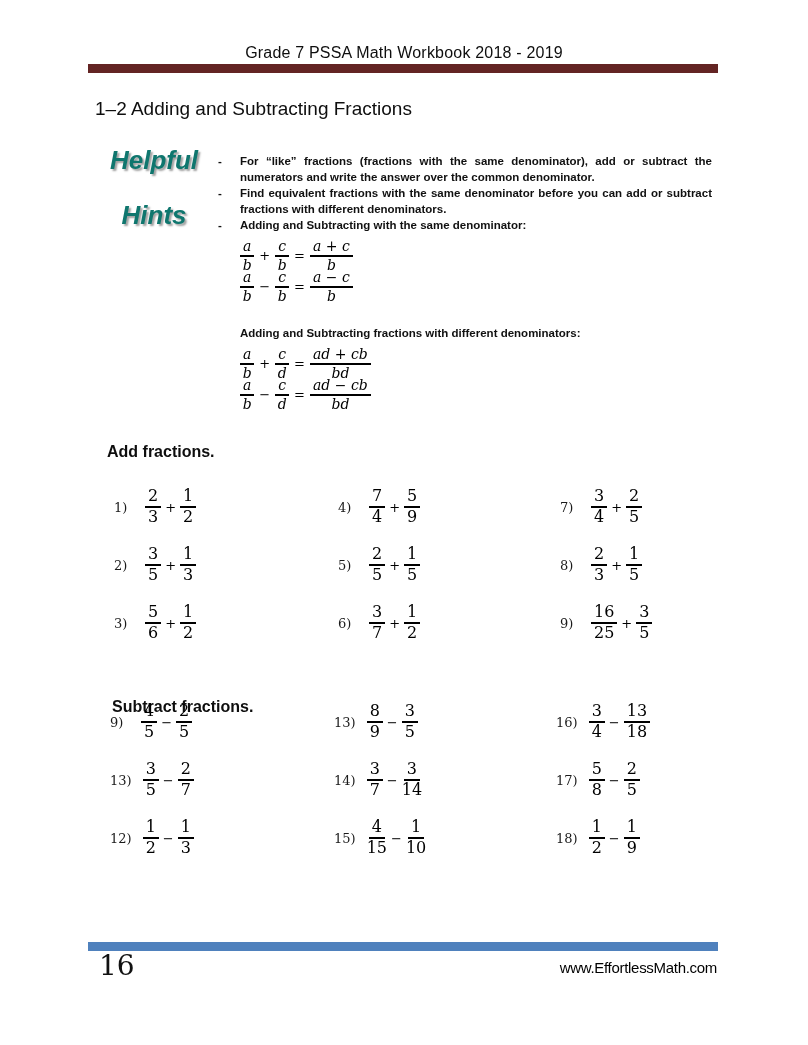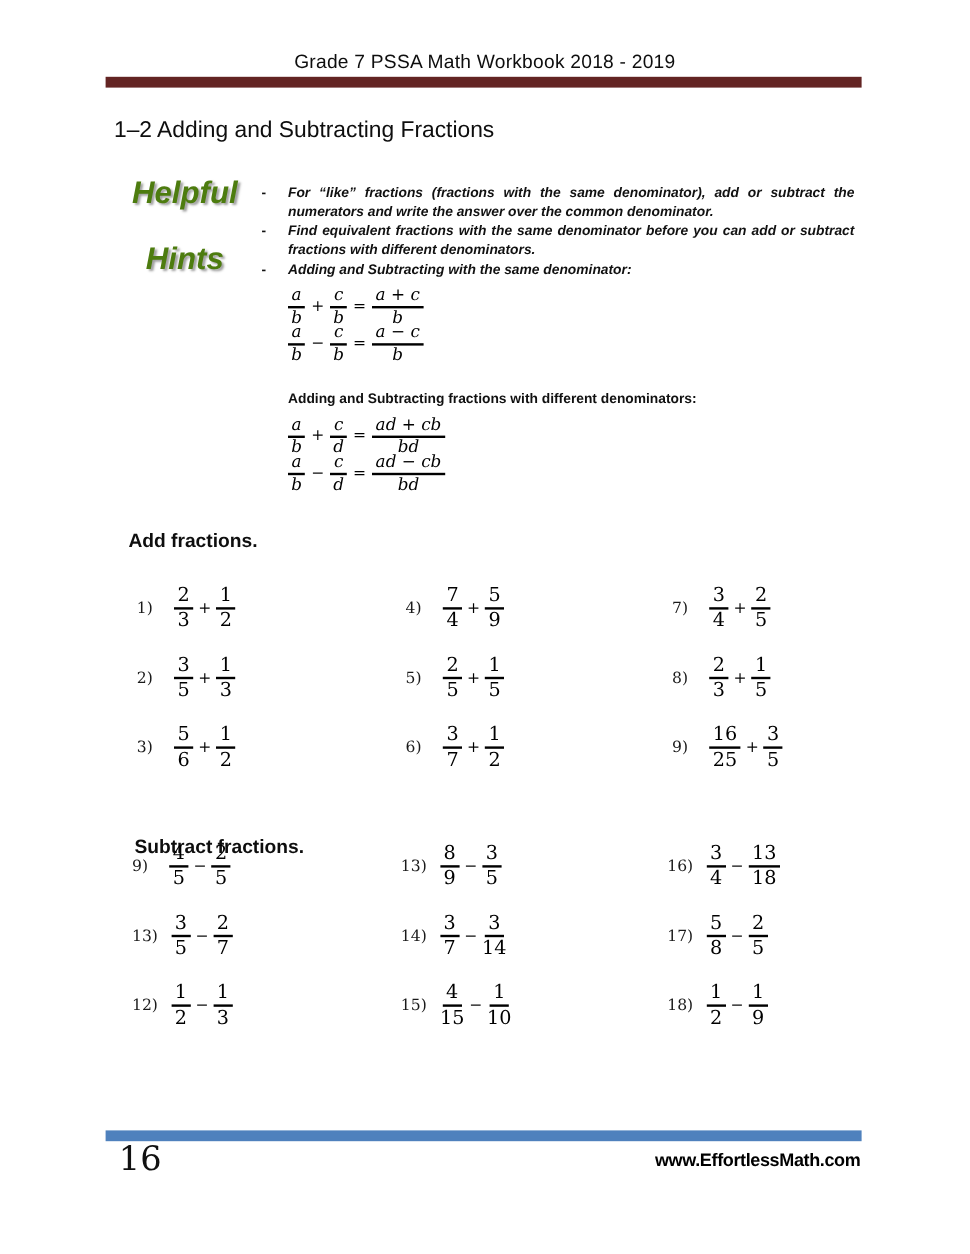--- a/index.html
+++ b/index.html
@@ -11,29 +11,29 @@
     position:absolute; top:44px; left:0; width:100%; text-align:center;
     font-size:16px; font-weight:normal; color:#0e0e0e; letter-spacing:0.2px;
   }
   .header-rule { position:absolute; left:88px; top:64px; width:630px; height:9px; background:#632423; }
   .page-title {
     position:absolute; left:95px; top:98px; margin:0;
     font-size:19px; font-weight:normal; color:#0e0e0e;
   }
   .hints-label {
     position:absolute; left:96px; width:116px; text-align:center;
-    font-size:26px; font-weight:bold; font-style:italic; color:#4d7c0f;
+    font-size:26px; font-weight:bold; font-style:italic; color:#0f766e;
     text-shadow:2px 2px 2px rgba(0,0,0,0.38);
   }
   .hints-label.l1 { top:145px; }
   .hints-label.l2 { top:200px; }
   .hints-body { position:absolute; left:218px; top:153px; width:494px; }
   .hint-item { display:flex; font-size:11.5px; font-weight:600; line-height:16px; color:#111; }
   .hint-dash { width:22px; flex:none; }
-  .hint-text { flex:1; text-align:justify;font-style:italic; }
+  .hint-text { flex:1; text-align:justify; }
   .formula-group { margin-left:22px; margin-top:7px; }
   .formula {
     display:flex; align-items:center; height:31px;
     font-family:"DejaVu Serif", serif; font-size:14px; color:#000;
   }
   .frac { display:inline-flex; flex-direction:column; align-items:center; line-height:1.05; }
   .frac .fnum { display:block; border-bottom:2px solid #000; padding:0 3px 1px 3px; white-space:nowrap; }
   .frac .fden { display:block; padding-top:1px; white-space:nowrap; }
   .frac.it { font-style:italic; }
   .fop { margin:0 5px; font-size:13px; font-style:normal; font-family:"DejaVu Serif", serif; }
@@ -47,21 +47,21 @@
   .problem {
     display:flex; align-items:center; height:58px;
     font-family:"DejaVu Serif", serif; font-size:16px; color:#000;
   }
   .pnum { font-size:13px; margin-right:11px; min-width:20px; color:#1a1a1a; }
   .problem .fop { font-size:13px; margin:0 4px; }
   .footer-rule { position:absolute; left:88px; top:942px; width:630px; height:9px; background:#4f81bd; }
   .page-number { position:absolute; left:99px; top:949px; font-family:"DejaVu Serif", serif; font-size:28px; color:#111; }
   .website {
     position:absolute; top:959px; right:91px;
-    font-size:15px; font-weight:bold; color:#000; letter-spacing:-0.3px;
+    font-size:15px; font-weight:normal; color:#000; letter-spacing:-0.3px;
   }
 </style>
 </head>
 <body>
 
 <div class="page">
   <div class="header-title">Grade 7 PSSA Math Workbook 2018 - 2019</div>
   <div class="header-rule" style="background: rgb(99, 36, 35);"></div>
 
   <h1 class="page-title">1–2 Adding and Subtracting Fractions</h1>

